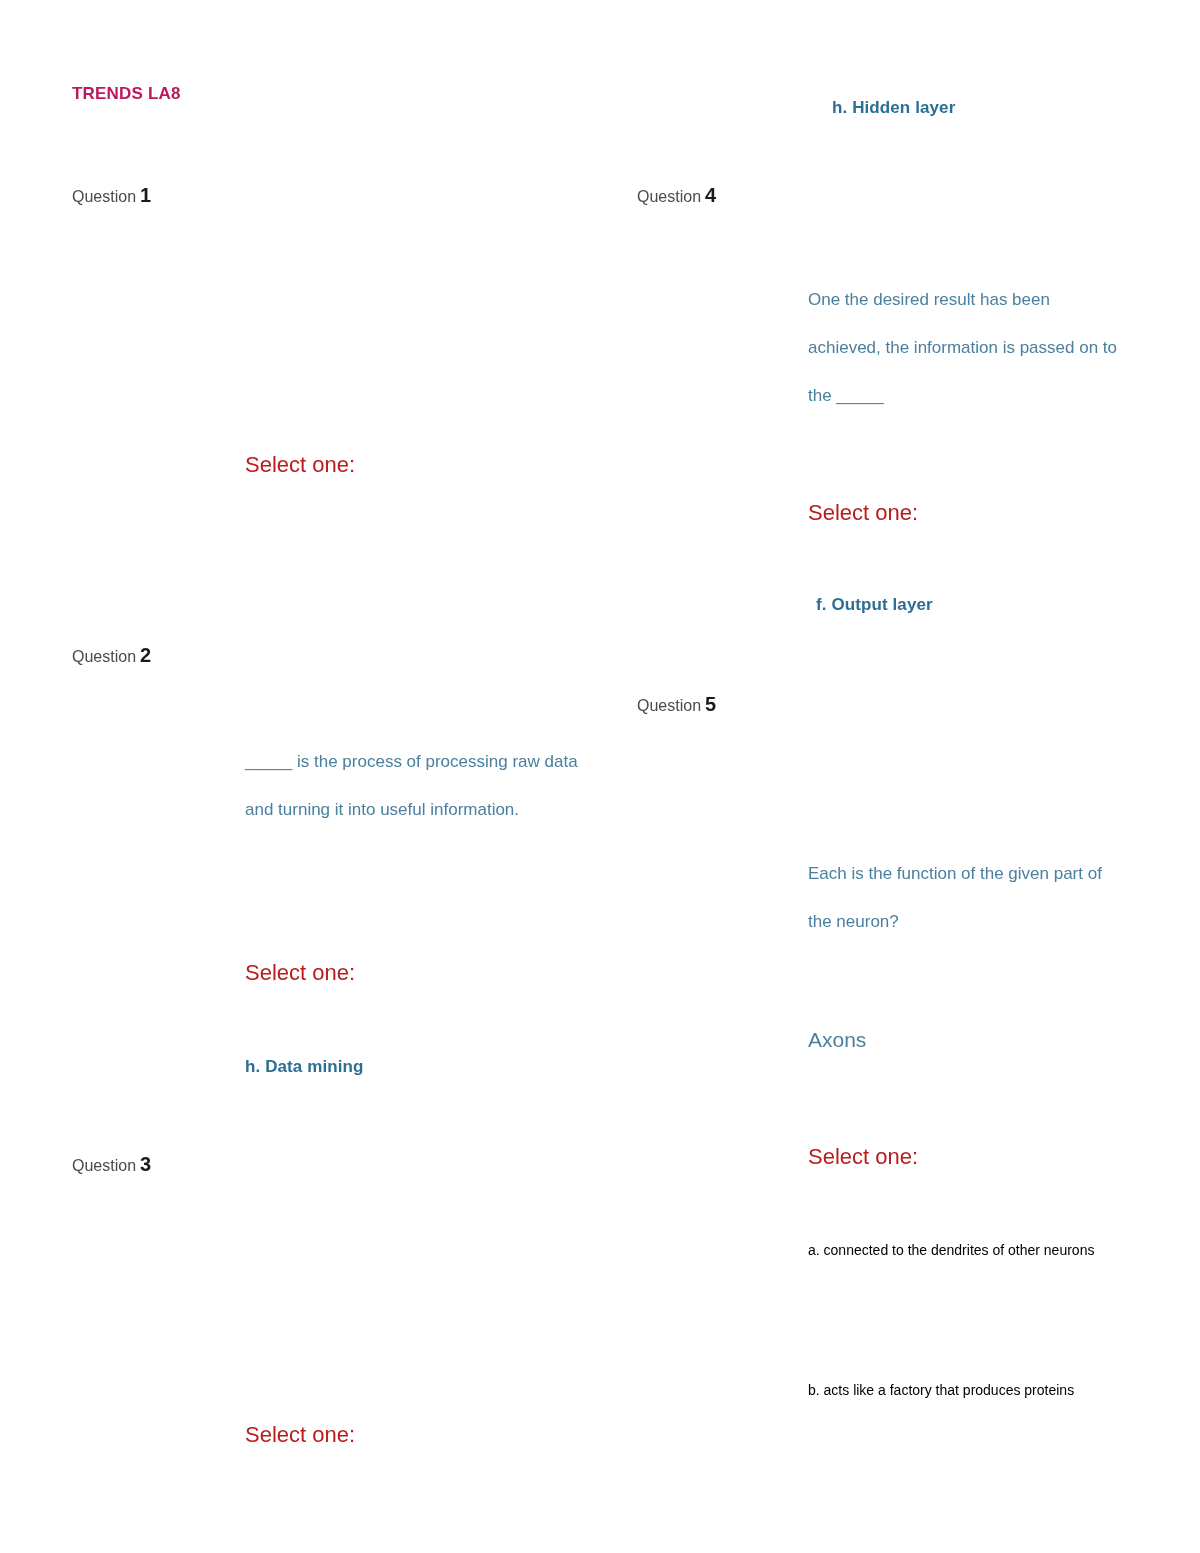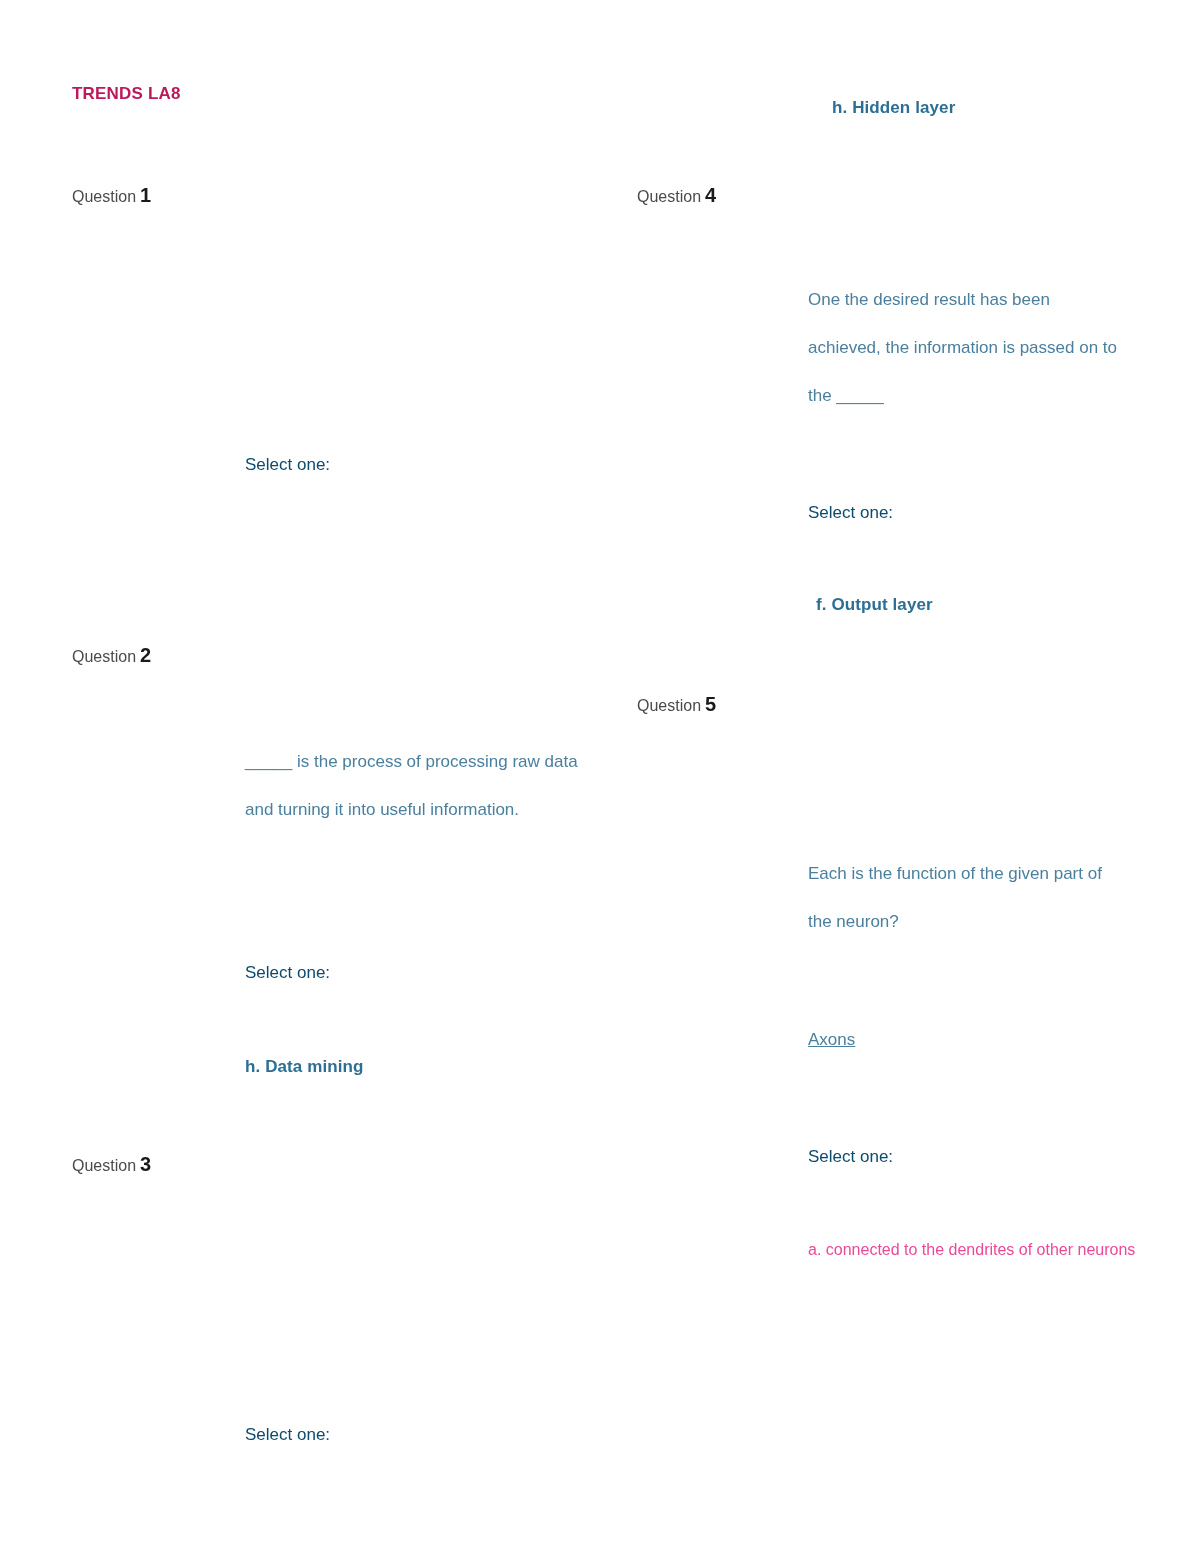--- a/index.html
+++ b/index.html
@@ -53,49 +53,48 @@
   
   .qbody {
     font-size: 17px;
     line-height: 48px;
     color: #4a7f9e;
     font-weight: normal;
   }
 
   
   .selectone {
-    font-size: 17px;
+    font-size: 22px;
     line-height: 48px;
-    color: #0c4a6e;
+    color: #b91c1c;
     white-space: nowrap;
   }
 
   
   .answer-bold {
     font-size: 17px;
     line-height: 48px;
     font-weight: bold;
     color: #2c6e94;
     white-space: nowrap;
     letter-spacing: 0.1px;
   }
 
   
   .answer-plain {
-    font-size: 17px;
+    font-size: 21px;
     line-height: 48px;
     color: #4a7f9e;
-    text-decoration: underline;
   }
 
   
   .option {
-    font-size: 16px;
+    font-size: 14px;
     line-height: 48px;
-    color: #ec4899;
+    color: #000000;
     padding-left: 38px;
     text-indent: -38px;
   }
 </style>
 </head>
 <body>
 
 <div class="page">
 
   <div class="abs doc-title" style="left:72px; top:84px;">TRENDS LA8</div>
@@ -132,14 +131,15 @@
   <div class="abs qlabel" style="left:637px; top:693px;"><span>Question</span><span class="qnum">5</span></div>
 
   <div class="abs qbody" style="left:808px; top:850px; width:310px;">Each is the function of the given part of the neuron?</div>
 
   <div class="abs answer-plain" style="left:808px; top:1016px;">Axons</div>
 
   <div class="abs selectone" style="left:808px; top:1133px;">Select one:</div>
 
   <div class="abs option" style="left:808px; top:1226px; width:350px;">a. connected to the dendrites of other neurons</div>
 
+  <div class="abs option" style="left:808px; top:1366px; width:350px;">b. acts like a factory that produces proteins</div>
 
 </div>
 
 </body></html>

